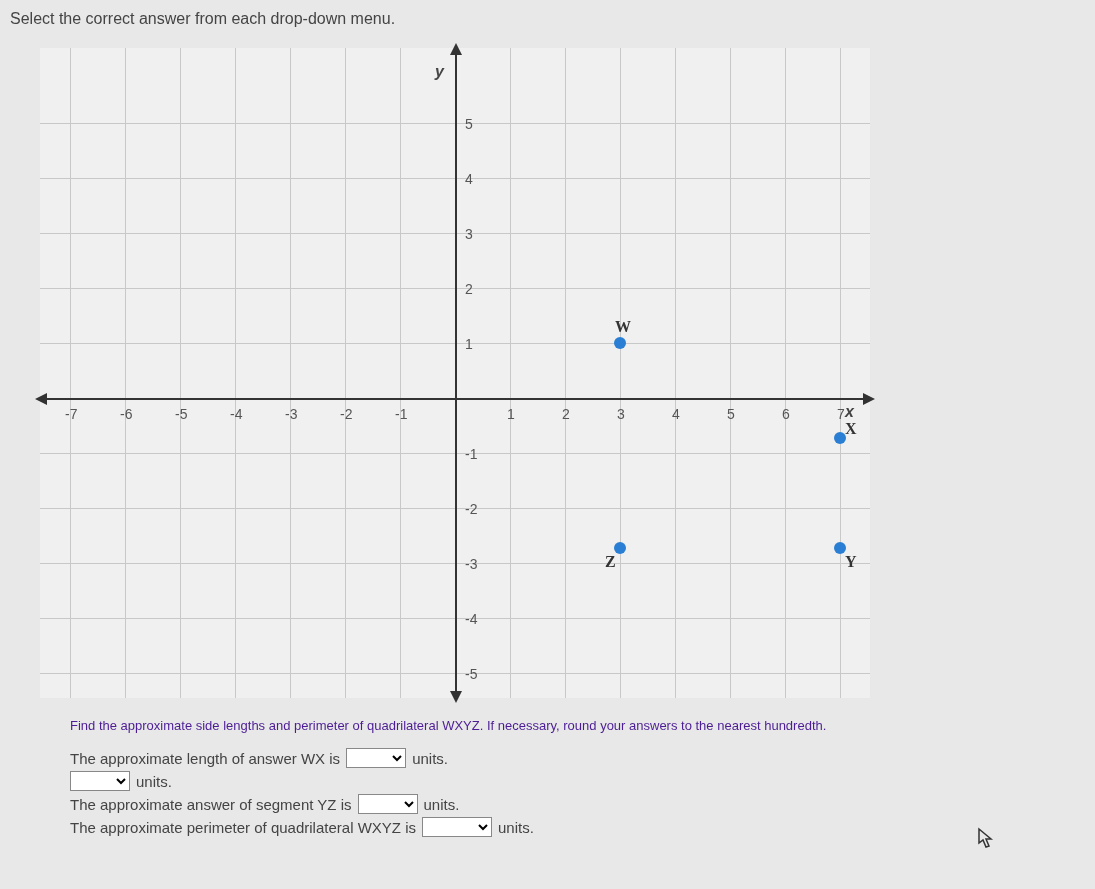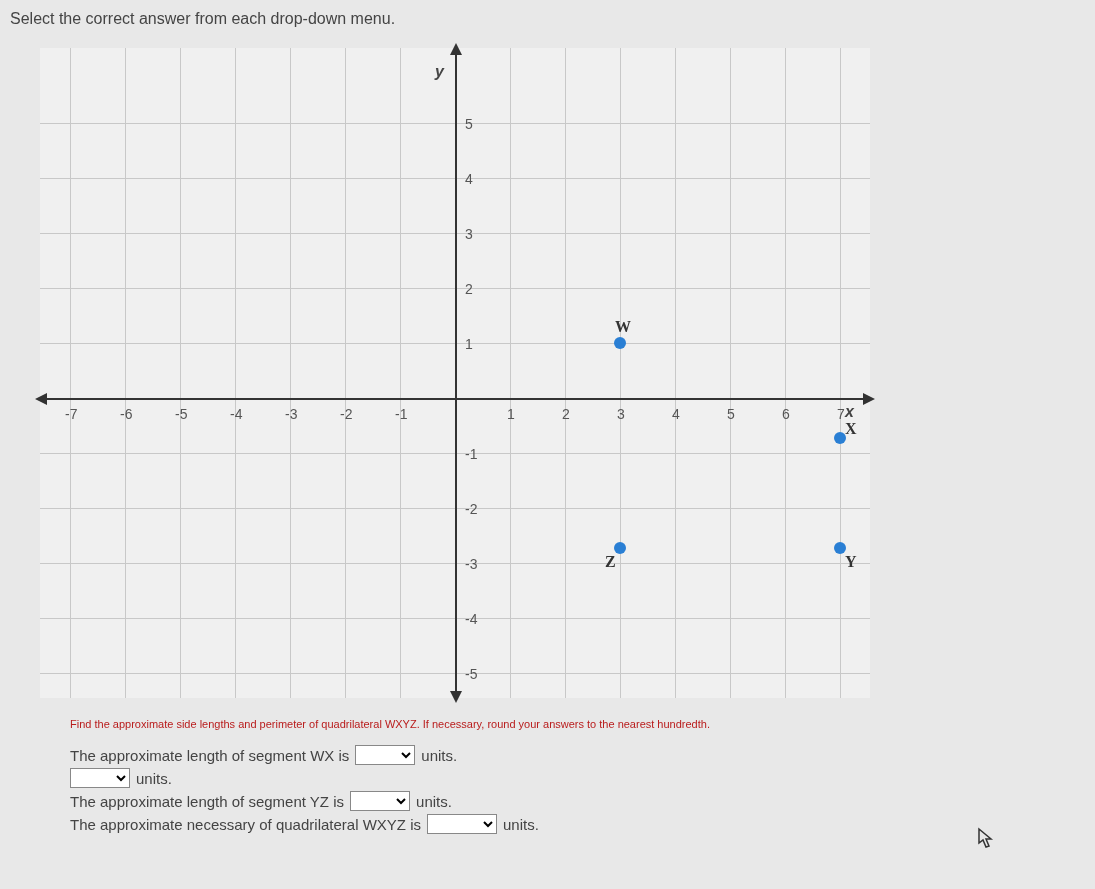--- a/index.html
+++ b/index.html
@@ -95,22 +95,22 @@
       transform: translate(-50%, -50%);
     }
     .point-label {
       position: absolute;
       font-size: 16px;
       font-weight: bold;
       color: #333;
       font-family: 'Times New Roman', serif;
     }
     .question-text {
-      font-size: 11px;
-      color: #b91c1c;
+      font-size: 13px;
+      color: #4c1d95;
       margin: 20px 0 15px 60px;
     }
     .answer-line {
       font-size: 15px;
       color: #444;
       margin: 3px 0 3px 60px;
       display: flex;
       align-items: center;
       gap: 6px;
     }
@@ -212,38 +212,38 @@
   <div class="point" style="left: 580px; top: 500px"></div>
   <div class="point-label" style="left: 565px; top: 505px">Z</div>
 
   <div class="point" style="left: 800px; top: 500px"></div>
   <div class="point-label" style="left: 805px; top: 505px">Y</div>
 </div>
 
 <div class="question-text">Find the approximate side lengths and perimeter of quadrilateral WXYZ. If necessary, round your answers to the nearest hundredth.</div>
 
 <div class="answer-line">
-  <span>The approximate length of segment WX is</span>
+  <span>The approximate length of answer WX is</span>
   <select class="dropdown"></select>
   <span>units.</span>
 </div>
 
 <div class="answer-line">
   <select class="dropdown"></select>
   <span>units.</span>
 </div>
 
 <div class="answer-line">
-  <span>The approximate length of segment YZ is</span>
+  <span>The approximate answer of segment YZ is</span>
   <select class="dropdown"></select>
   <span>units.</span>
 </div>
 
 <div class="answer-line">
-  <span>The approximate necessary of quadrilateral WXYZ is</span>
+  <span>The approximate perimeter of quadrilateral WXYZ is</span>
   <select class="dropdown dropdown-wide"></select>
   <span>units.</span>
 </div>
 
 <div class="cursor-icon">
   <svg width="18" height="22" viewBox="0 0 18 22">
     <path d="M2 2 L2 16 L6 13 L9 20 L12 19 L9 12 L14 12 Z" fill="none" stroke="#333" stroke-width="1.5"></path>
   </svg>
 </div>
 

